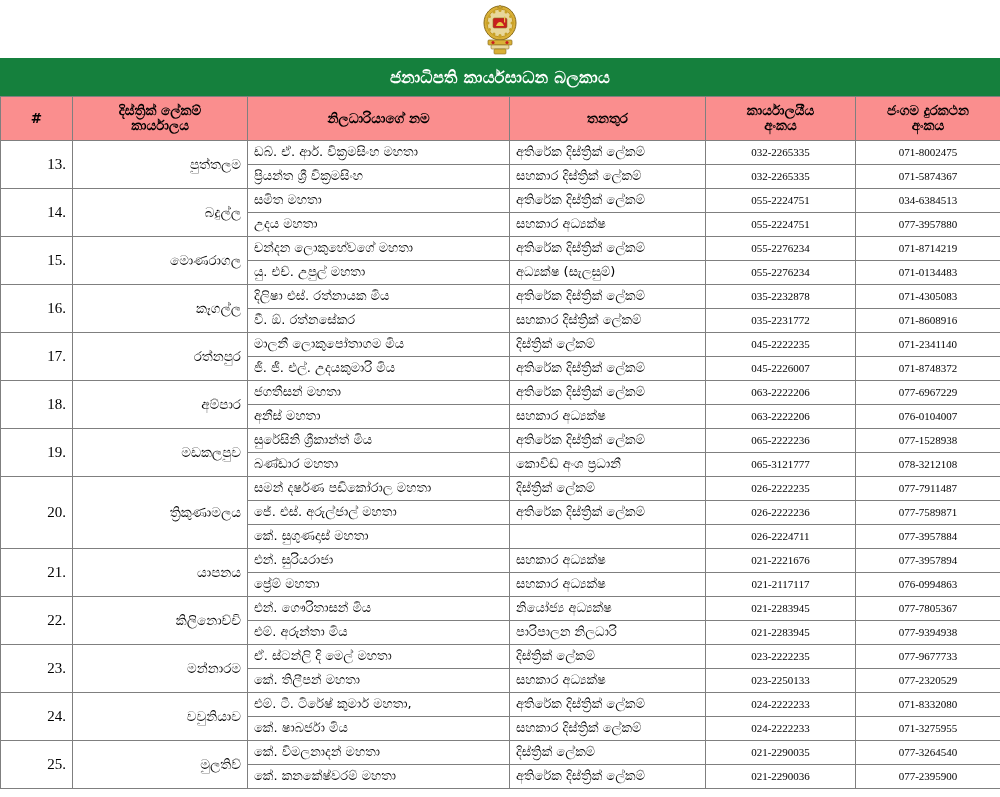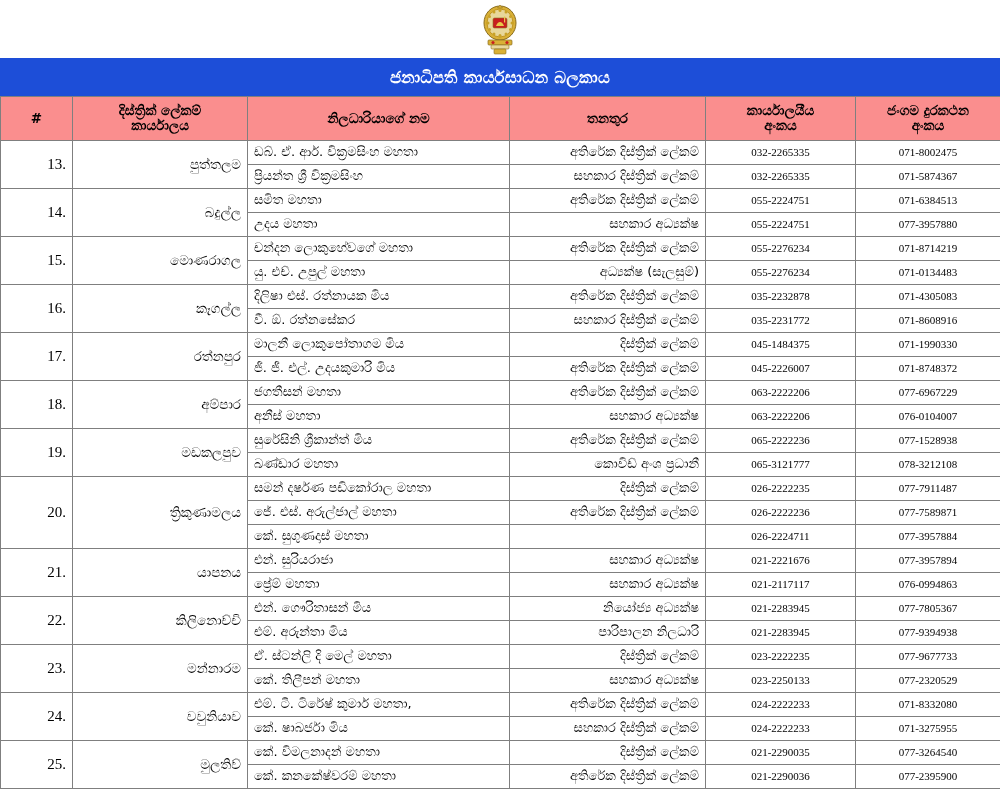--- a/index.html
+++ b/index.html
@@ -28,21 +28,21 @@
   .emblem {
     width: 44px;
     height: 54px;
     display: block;
   }
 
   
   .banner {
     width: 100%;
     height: 38px;
-    background: #1d4ed8;
+    background: #15803d;
     color: #ffffff;
     display: flex;
     align-items: center;
     justify-content: center;
     font-size: 16.5px;
     font-weight: bold;
     letter-spacing: .2px;
   }
 
   
@@ -91,21 +91,21 @@
     text-align: right;
     font-size: 13.5px;
   }
   td.name {
     text-align: left;
     font-size: 13px;
     padding-left: 8px;
     margin-top: 28px;
   }
   td.desig {
-    text-align: right;
+    text-align: left;
     font-size: 13px;
     padding-left: 8px;
   }
   td.tel {
     text-align: center;
     font-size: 11px;
     font-family: "Liberation Serif", "DejaVu Serif", serif;
   }
   tbody tr { height: 24px; }
 </style>
@@ -200,21 +200,21 @@
           <td class="desig">සහකාර දිස්ත්‍රික් ලේකම්</td>
           <td class="tel">032-2265335</td>
           <td class="tel">071-5874367</td>
         </tr>
         <tr>
           <td class="num" rowspan="2">14.</td>
           <td class="dist" rowspan="2">බදුල්ල</td>
           <td class="name">සමිත මහතා</td>
           <td class="desig">අතිරේක දිස්ත්‍රික් ලේකම්</td>
           <td class="tel">055-2224751</td>
-          <td class="tel">071-6384513</td>
+          <td class="tel">034-6384513</td>
         </tr>
         <tr>
           <td class="name">උදය මහතා</td>
           <td class="desig">සහකාර අධ්‍යක්ෂ</td>
           <td class="tel">055-2224751</td>
           <td class="tel">077-3957880</td>
         </tr>
         <tr>
           <td class="num" rowspan="2">15.</td>
           <td class="dist" rowspan="2">මොණරාගල</td>
@@ -241,22 +241,22 @@
           <td class="name">වී. ඕ. රත්නසේකර</td>
           <td class="desig">සහකාර දිස්ත්‍රික් ලේකම්</td>
           <td class="tel">035-2231772</td>
           <td class="tel">071-8608916</td>
         </tr>
         <tr>
           <td class="num" rowspan="2">17.</td>
           <td class="dist" rowspan="2">රත්නපුර</td>
           <td class="name">මාලනී ලොකුපෝතාගම මිය</td>
           <td class="desig">දිස්ත්‍රික් ලේකම්</td>
-          <td class="tel">045-1484375</td>
-          <td class="tel">071-1990330</td>
+          <td class="tel">045-2222235</td>
+          <td class="tel">071-2341140</td>
         </tr>
         <tr>
           <td class="name">ජී. ජී. එල්. උදයකුමාරි මිය</td>
           <td class="desig">අතිරේක දිස්ත්‍රික් ලේකම්</td>
           <td class="tel">045-2226007</td>
           <td class="tel">071-8748372</td>
         </tr>
         <tr>
           <td class="num" rowspan="2">18.</td>
           <td class="dist" rowspan="2">අම්පාර</td>

